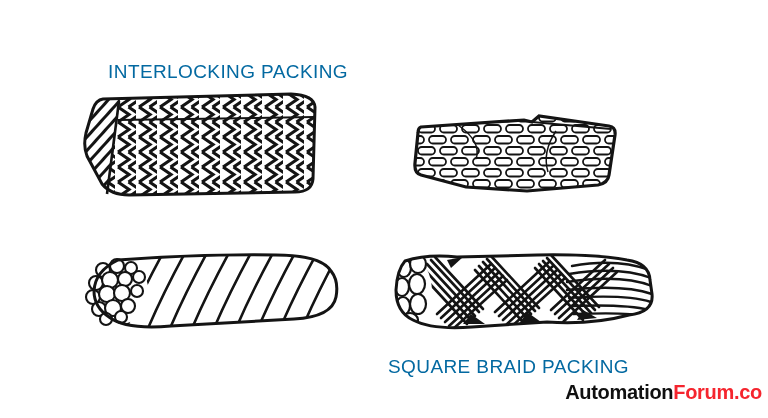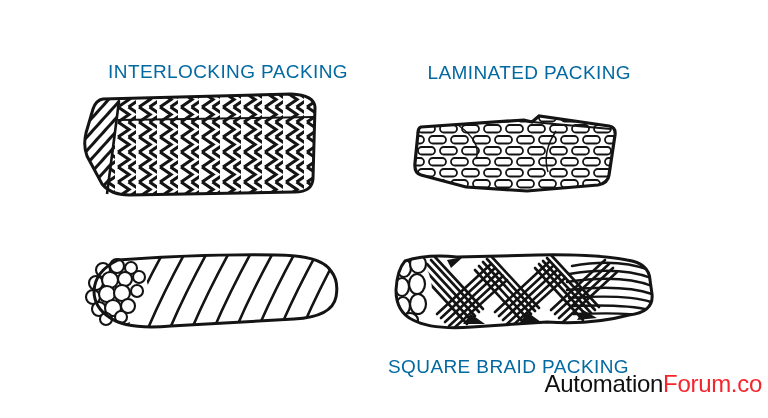--- a/index.html
+++ b/index.html
@@ -24,35 +24,34 @@
   .lbl-twisted      { left: 82px;  top: 336px; width: 250px; }
   .lbl-braid        { left: 379px; top: 356px; width: 250px; }
   .fig { position: absolute; }
   .fig-interlocking { left: 73px;  top: 92px; }
   .fig-laminated    { left: 406px; top: 112px; }
   .fig-twisted      { left: 76px;  top: 253px; }
   .fig-braid        { left: 387px; top: 252px; }
   .watermark {
     position: absolute;
     right: 6px;
-    top: 370px;
-    font-size: 24px;
-    font-weight: normal;
+    top: 381px;
+    font-size: 20px;
+    font-weight: bold;
     letter-spacing: -0.3px;
     white-space: nowrap;
   }
   .watermark span { display: inline; }
 </style>
 </head>
 <body>
 
 <div class="canvas">
 
   <div class="fig-label lbl-interlocking">INTERLOCKING PACKING</div>
-  <div class="fig-label lbl-laminated">LAMINATED PACKING</div>
   <div class="fig-label lbl-braid">SQUARE BRAID PACKING</div>
 
   <svg class="fig fig-interlocking" width="250" height="110" viewBox="0 0 250 110" xmlns="http://www.w3.org/2000/svg">
     <defs>
       <pattern id="p-hb" patternUnits="userSpaceOnUse" width="21" height="15">
         <path d="M3,0 L14,7.5 L3,15" fill="none" stroke="#141414" stroke-width="3.1"></path>
         <path d="M13.5,0 L24.5,7.5 L13.5,15" fill="none" stroke="#141414" stroke-width="3.1"></path>
       </pattern>
       <pattern id="p-hatch" patternUnits="userSpaceOnUse" width="9" height="9" patternTransform="rotate(42)">
         <line x1="4.5" y1="-1" x2="4.5" y2="10" stroke="#141414" stroke-width="3"></line>

